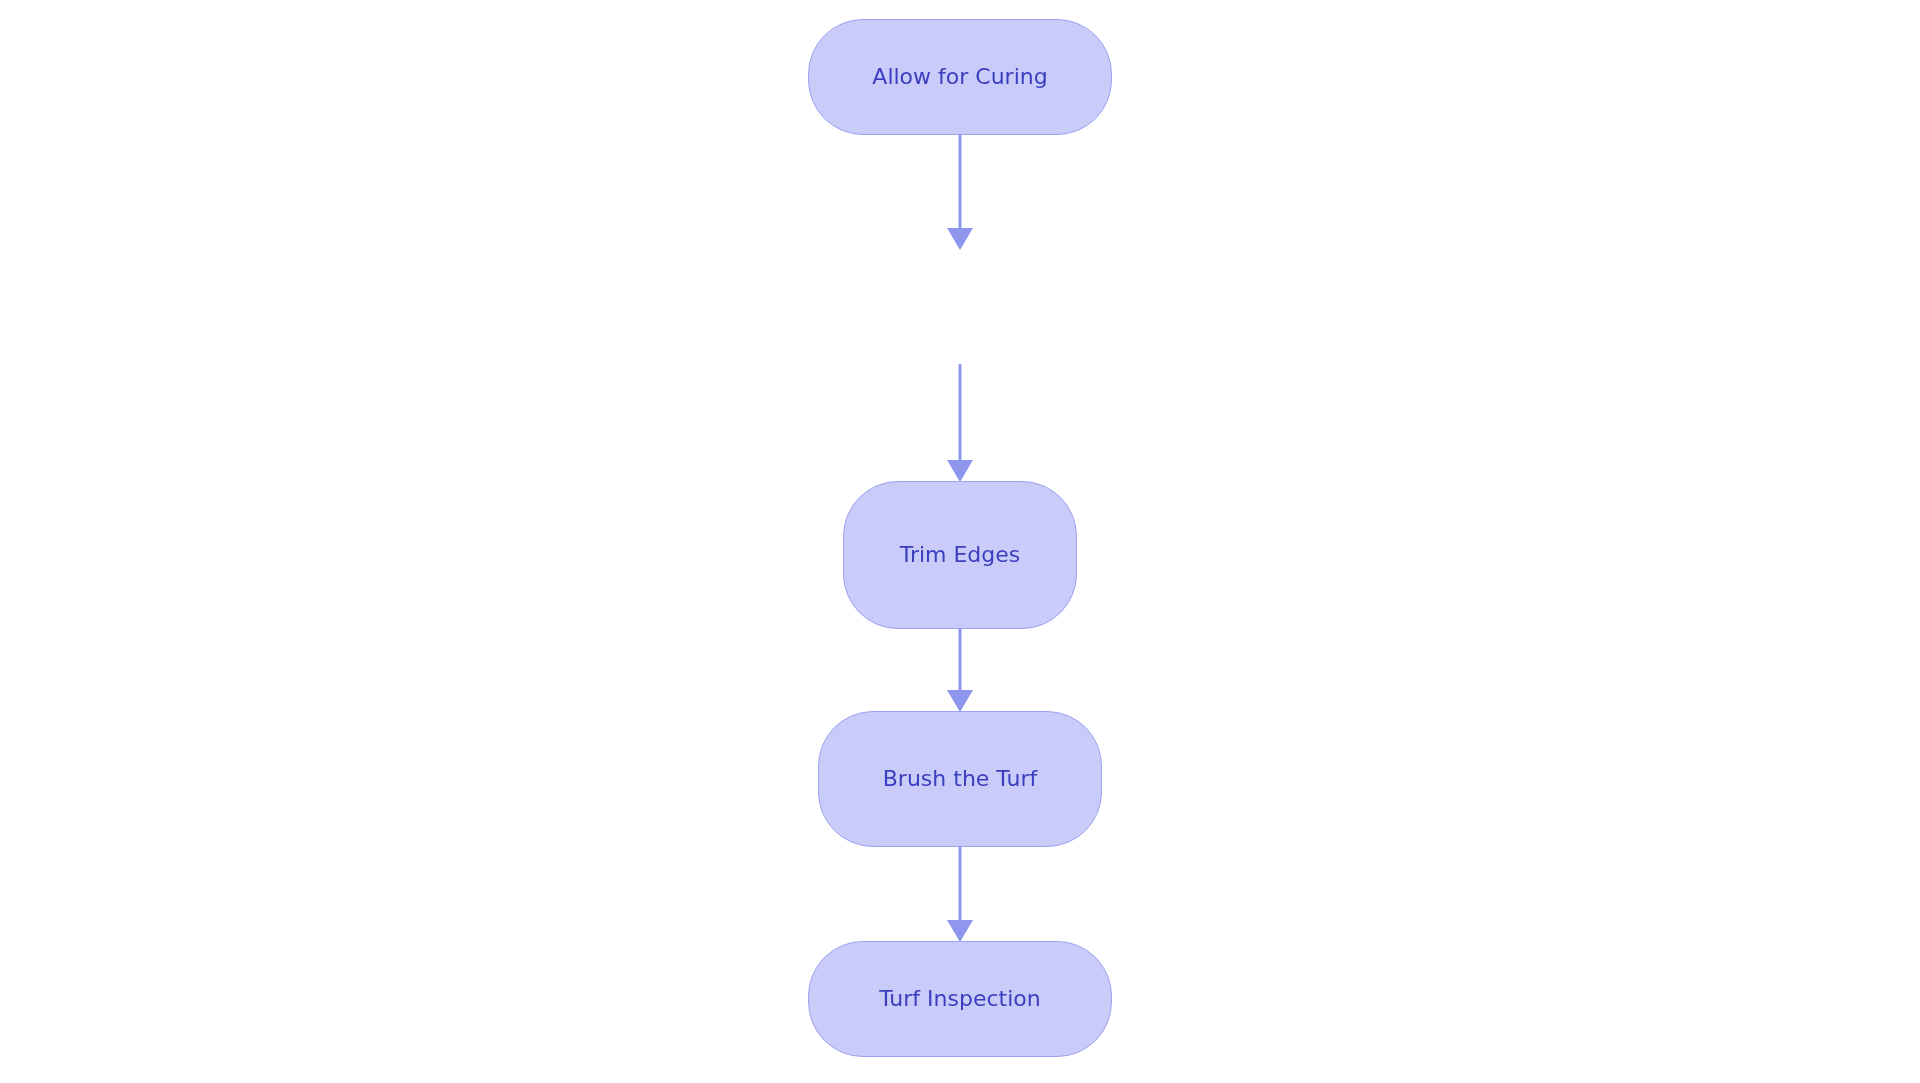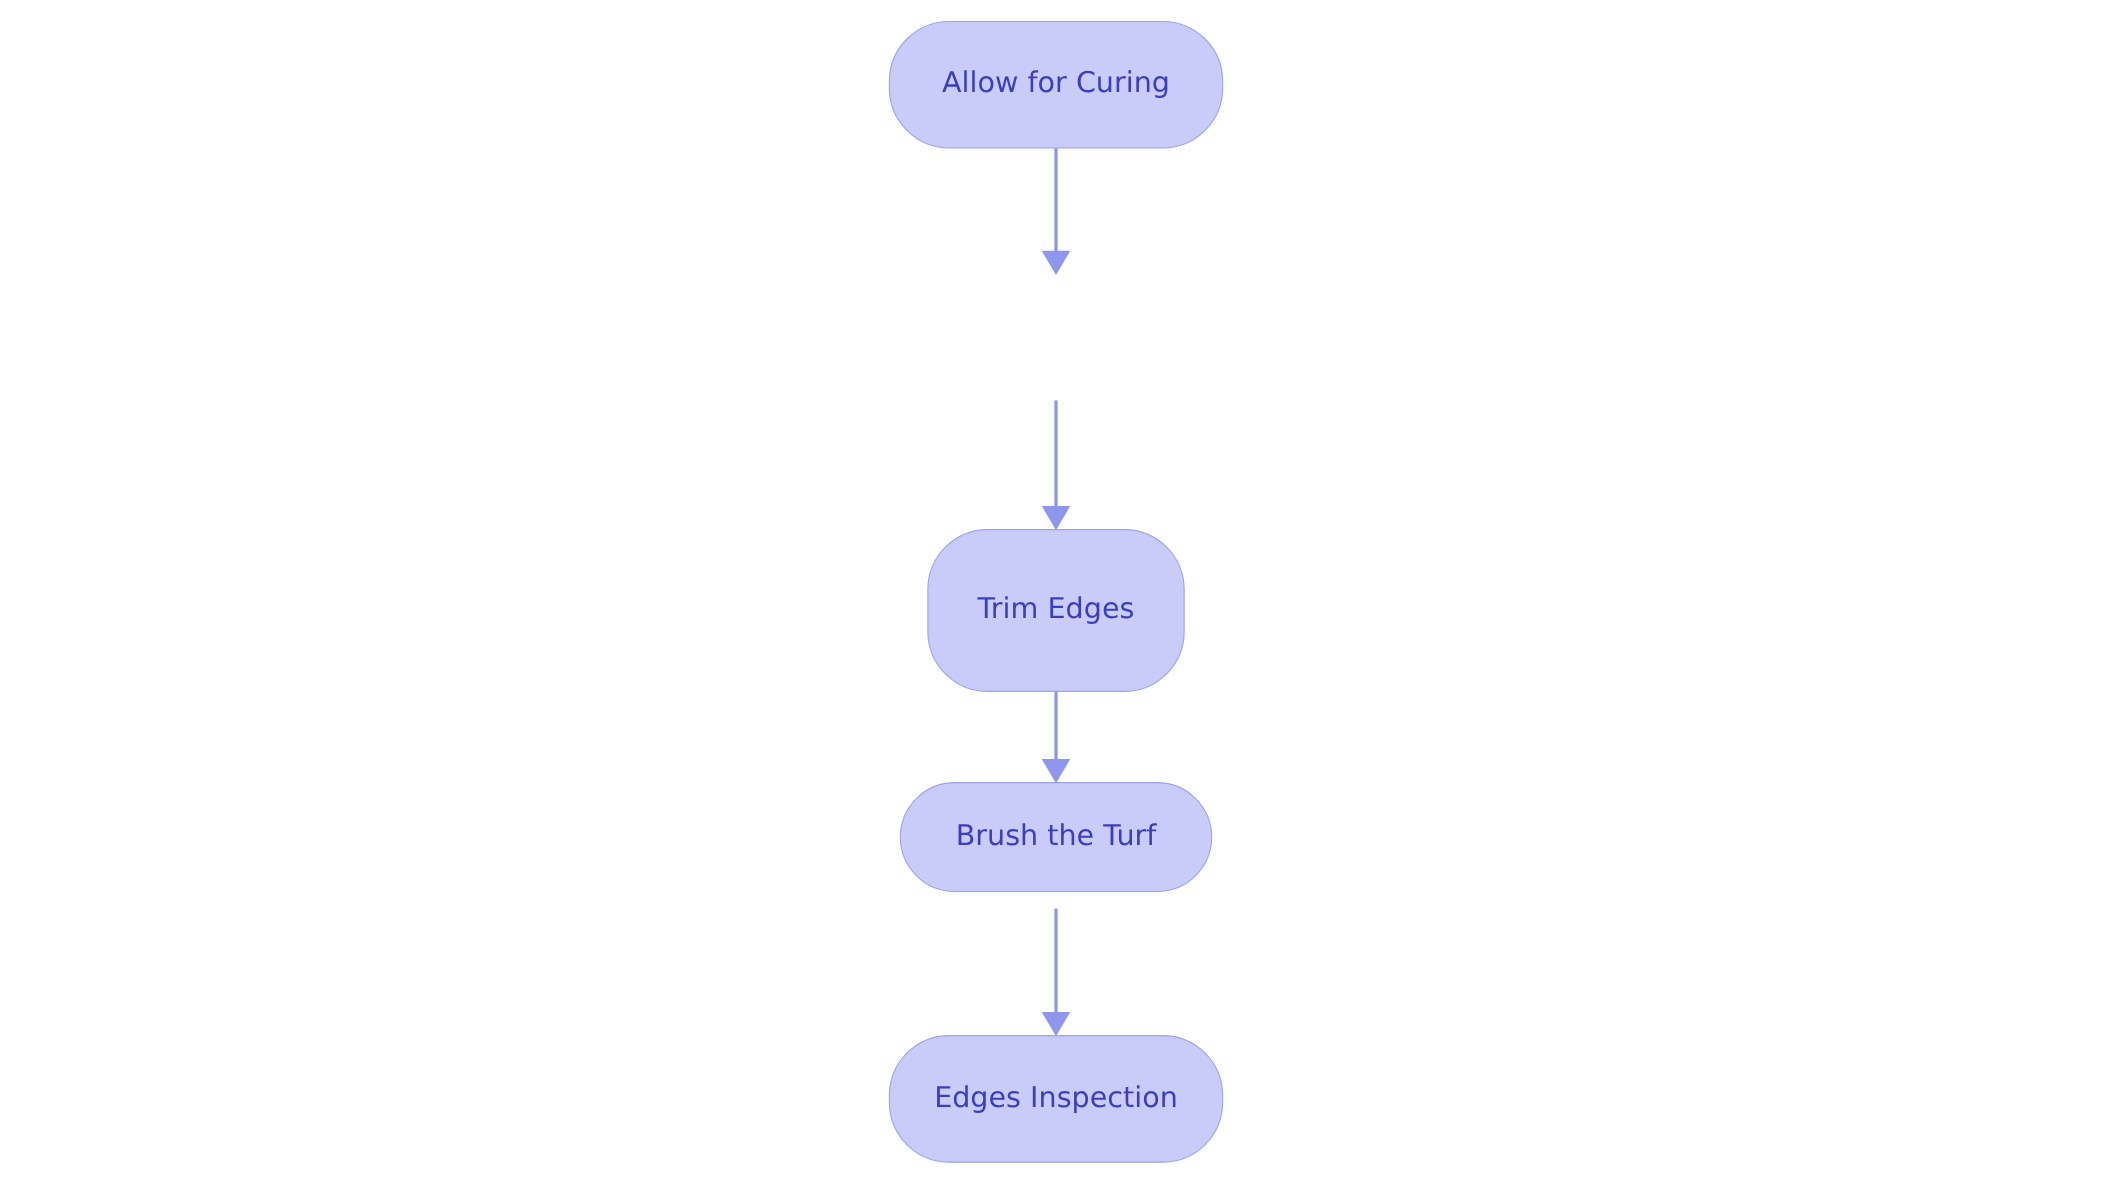--- a/index.html
+++ b/index.html
@@ -28,21 +28,21 @@
     display: flex;
     align-items: center;
     justify-content: center;
     background: var(--node-fill, #c9cbf8);
     border: 1.5px solid var(--node-border, #9da2f0);
     border-radius: 55px;
     box-sizing: border-box;
   }
   .node-label {
     color: var(--node-text, #3b3fbf);
-    font-size: 26px;
+    font-size: 22px;
     line-height: 1.2;
     white-space: nowrap;
     text-align: center;
   }
 </style>
 </head>
 <body>
 
 <div class="canvas">
 
@@ -59,21 +59,21 @@
 
   <div class="node" style="left: 808px; top: 19px; width: 304px; height: 116px; border-radius: 55px;">
     <span class="node-label">Allow for Curing</span>
   </div>
 
 
   <div class="node" style="left: 843px; top: 481px; width: 234px; height: 148px; border-radius: 55px;">
     <span class="node-label">Trim Edges</span>
   </div>
 
-  <div class="node" style="left: 818px; top: 711px; width: 284px; height: 100px; border-radius: 55px;">
+  <div class="node" style="left: 818px; top: 711px; width: 284px; height: 136px; border-radius: 55px;">
     <span class="node-label">Brush the Turf</span>
   </div>
 
   <div class="node" style="left: 808px; top: 941px; width: 304px; height: 116px; border-radius: 55px;">
-    <span class="node-label">Edges Inspection</span>
+    <span class="node-label">Turf Inspection</span>
   </div>
 
 </div>
 
 </body></html>

